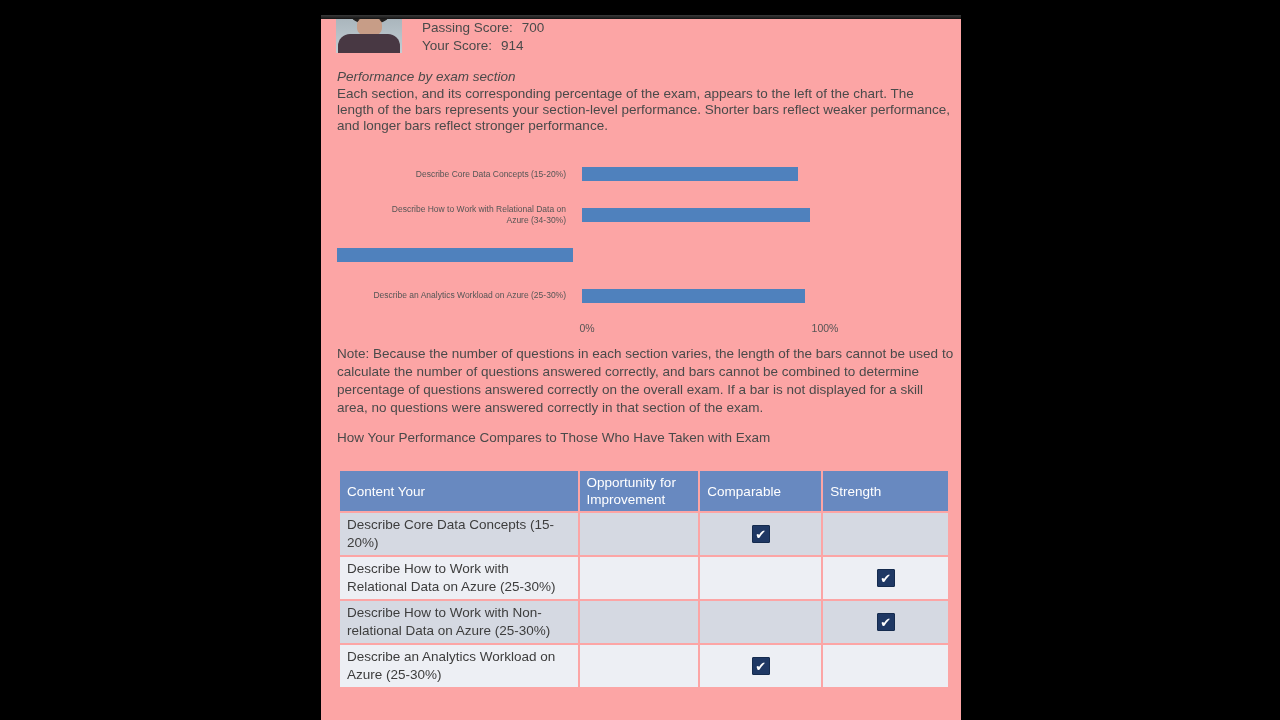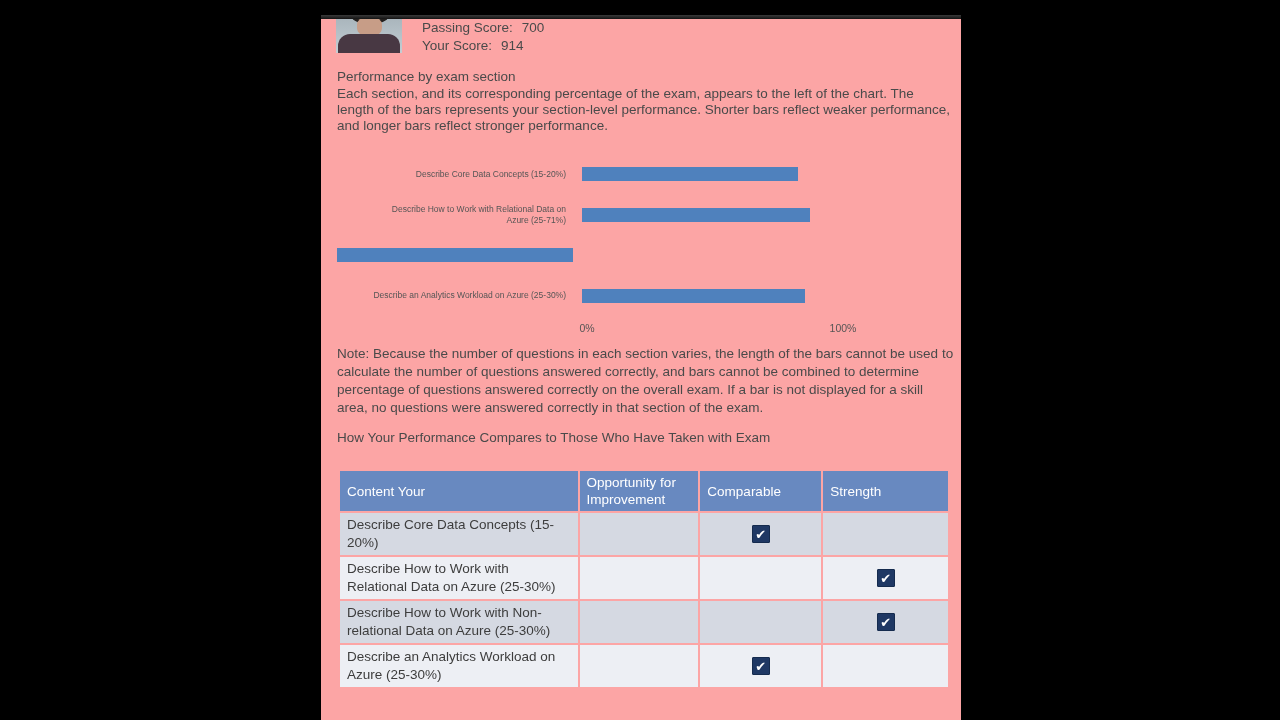--- a/index.html
+++ b/index.html
@@ -20,21 +20,21 @@
   .photo .hair { position:absolute; left:16px; top:-5px; width:36px; height:14px;
                  background:#23201e; border-radius:50%; }
   .photo .face { position:absolute; left:21px; top:2px; width:25px; height:20px;
                  background:#c79d87; border-radius:38% 38% 46% 46%; }
   .photo .shirt { position:absolute; left:2px; top:19px; width:62px; height:19px;
                   background:#483843; border-radius:12px 12px 0 0; }
 
   .scores { position:absolute; left:101px; top:4px; font-size:13.5px; line-height:18px; color:#4a4a4a; }
   .scores .val { margin-left:9px; }
 
-  .section-title { position:absolute; left:16px; top:54px; font-size:13.5px; color:#4a4a4a; }
+  .section-title { position:absolute; left:16px; top:54px; font-size:13.5px; color:#4a4a4a;font-style:italic; }
   .intro { position:absolute; left:16px; top:71px; width:616px; font-size:13.5px; line-height:16px; color:#4a4a4a; }
 
   
   .chart { position:absolute; left:16px; top:139px; width:600px; height:182px; }
   .chart-rows { position:absolute; left:0; top:0; width:493px; height:162px; display:flex; flex-direction:column; }
   .chart-row { flex:1; display:flex; align-items:center; }
   .chart-label { width:245px; padding-right:16px; text-align:right; font-size:8.5px;
                  line-height:11px; color:#555; white-space:pre-line; }
   .chart-track { position:relative; width:248px; height:100%; }
   .chart-bar { position:absolute; left:0; top:50%; transform:translateY(-50%); height:14px;
@@ -48,21 +48,21 @@
   .full-line { position:absolute; left:100%; top:-3px; height:170px; width:2px; background:#9a9a9a; }
   .xtick { position:absolute; bottom:-8px; height:8px; width:1px; background:#3c3c3c; }
   .xtick.t20 { left:20%; } .xtick.t40 { left:40%; }
   .xtick.t60 { left:60%; } .xtick.t80 { left:80%; } .xtick.t0 { left:0; }
   .ytick { position:absolute; left:-5px; width:5px; height:1px; background:#3c3c3c; }
   .ytick.y0 { top:0; } .ytick.y1 { top:25%; } .ytick.y2 { top:50%; }
   .ytick.y3 { top:75%; } .ytick.y4 { top:161px; }
   .axis-label { position:absolute; top:168px; transform:translateX(-50%);
                 font-size:10.5px; color:#555; }
   .axis-label.zero { left:250px; }
-  .axis-label.hundred { left:506px;text-align:right; }
+  .axis-label.hundred { left:488px;text-align:right; }
 
   .note { position:absolute; left:16px; top:330px; width:618px; font-size:13.5px; line-height:18px; color:#4a4a4a; }
   .cmp-heading { position:absolute; left:16px; top:415px; font-size:13.5px; color:#4a4a4a; }
 
   
   .cmp-table { position:absolute; left:17px; top:454px; width:612px;
                border-collapse:separate; border-spacing:2px; table-layout:fixed; }
   .cmp-table col.c1 { width:236px; } .cmp-table col.c2 { width:118px; }
   .cmp-table col.c3 { width:120px; } .cmp-table col.c4 { width:124px; }
   .cmp-table th { background:var(--header-color,#6889c0); color:#fff; font-weight:normal;
@@ -128,21 +128,21 @@
     <div class="chart-rows">
   <div class="chart-row">
     <div class="chart-label">Describe Core Data Concepts (15-20%)</div>
     <div class="chart-track">
       <div class="chart-bar" style="width: 87%;"></div>
     </div>
   </div>
 
   <div class="chart-row">
     <div class="chart-label">Describe How to Work with Relational Data on
-Azure (25-71%)</div>
+Azure (34-30%)</div>
     <div class="chart-track">
       <div class="chart-bar" style="width: 92%;"></div>
     </div>
   </div>
 
   <div class="chart-row">
     <div class="chart-track">
       <div class="chart-bar" style="width: 95%;"></div>
     </div>
   </div>

